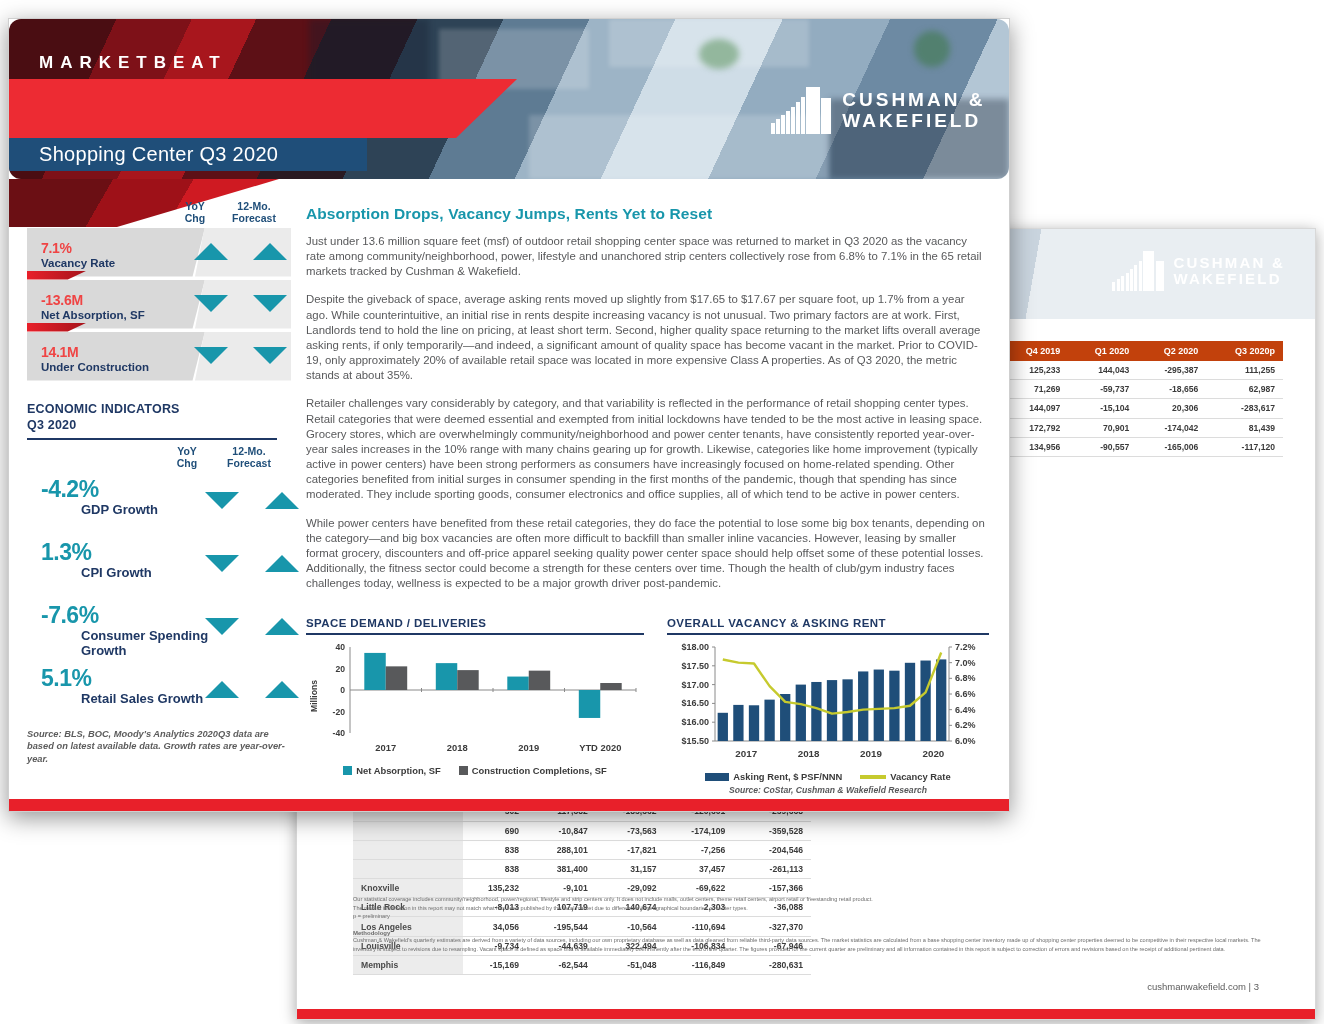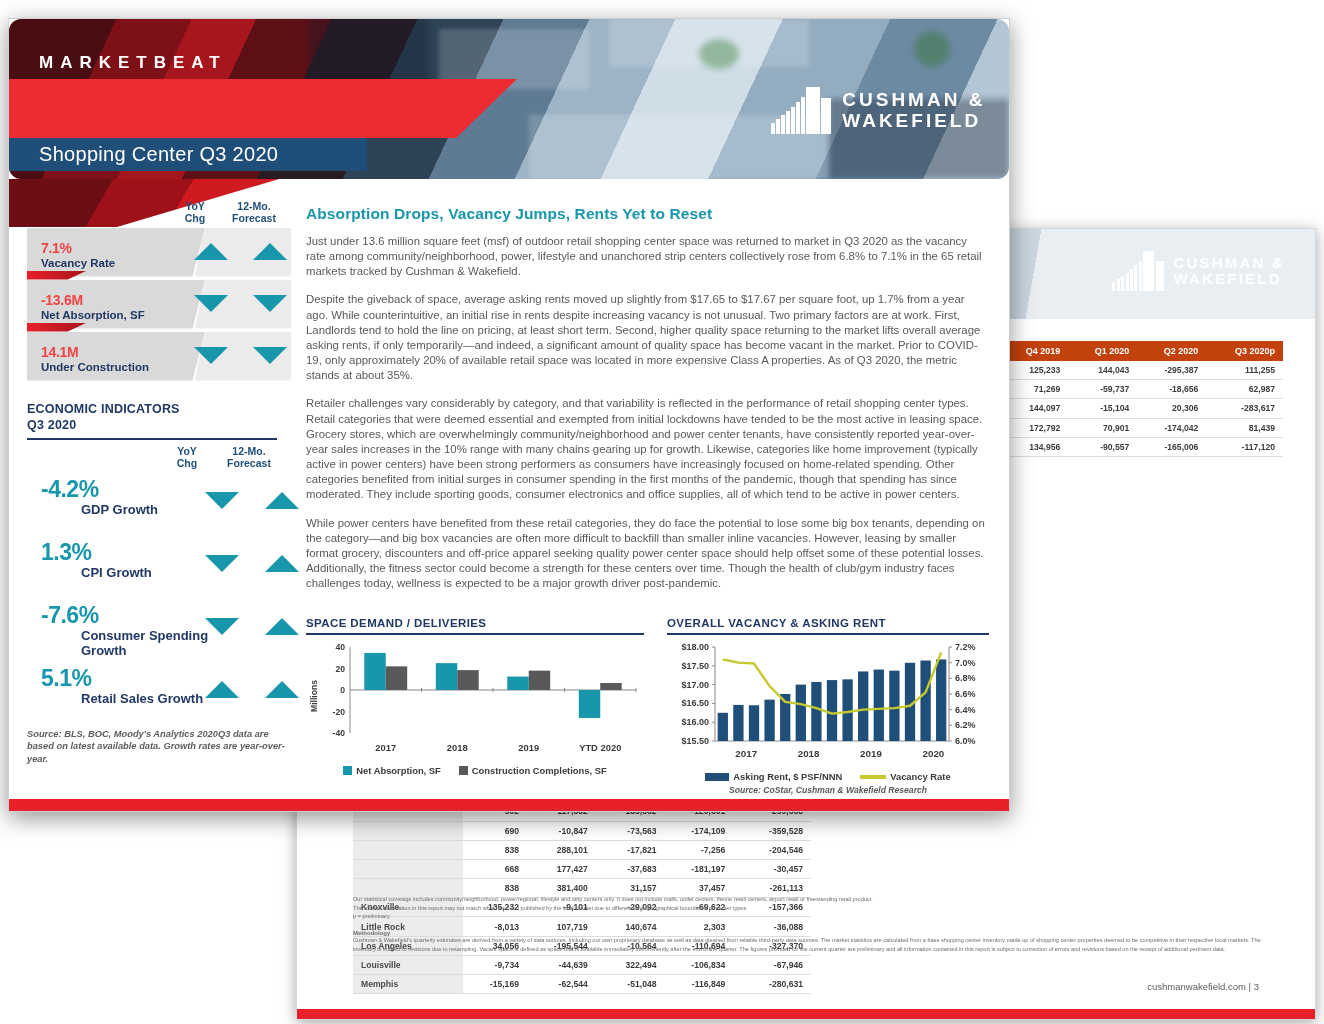--- a/index.html
+++ b/index.html
@@ -367,28 +367,20 @@
                   <td>-174,109</td>
                   <td>-359,528</td>
                 </tr>
                 <tr>
                   <td class="mkt-name"></td>
                   <td>838</td>
                   <td>288,101</td>
                   <td>-17,821</td>
                   <td>-7,256</td>
                   <td>-204,546</td>
-                </tr>
-                <tr>
-                  <td class="mkt-name"></td>
-                  <td>668</td>
-                  <td>177,427</td>
-                  <td>-37,683</td>
-                  <td>-181,197</td>
-                  <td>-30,457</td>
                 </tr>
                 <tr>
                   <td class="mkt-name"></td>
                   <td>838</td>
                   <td>381,400</td>
                   <td>31,157</td>
                   <td>37,457</td>
                   <td>-261,113</td>
                 </tr>
                 <tr>

